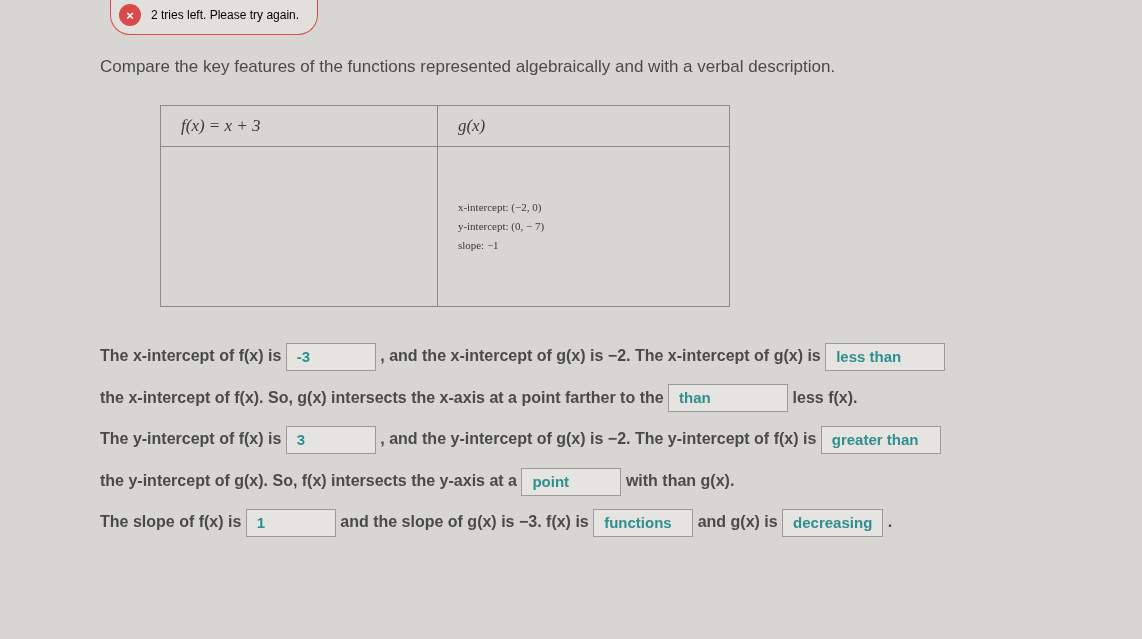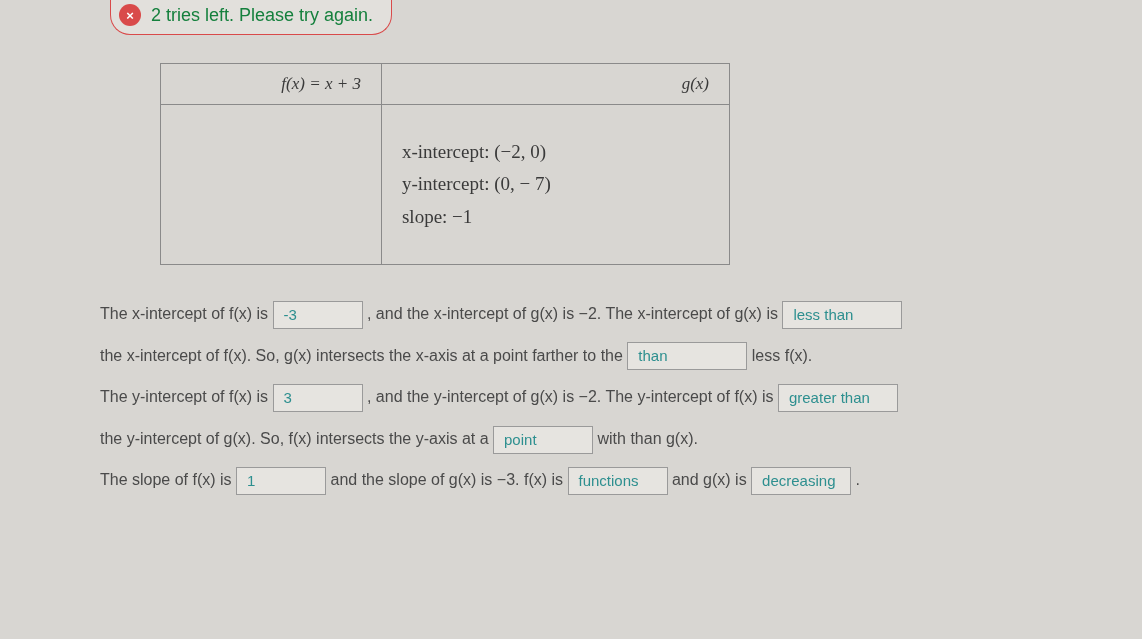--- a/index.html
+++ b/index.html
@@ -33,62 +33,63 @@
     border-radius: 50%;
     display: flex;
     align-items: center;
     justify-content: center;
     color: #fff;
     font-weight: bold;
     font-size: 13px;
     margin-right: 10px;
   }
   .alert-text {
-    color: #15803d;
-    font-size: 18px;
+    color: #000000;
+    font-size: 12px;
   }
   .prompt {
     margin-top: 22px;
     font-size: 17px;
     color: #4a4a4a;
   }
   .tbl-wrap {
     margin: 28px 0 28px 60px;
   }
   table.func {
     border-collapse: collapse;
     width: 570px;
     background: transparent;
   }
   table.func th, table.func td {
     border: 1px solid #8a8a8a;
     padding: 8px 20px;
-    text-align: right;
+    text-align: left;
     font-weight: normal;
     color: #3a3a3a;
   }
   table.func th {
     font-family: 'Times New Roman', serif;
     font-style: italic;
     font-size: 17px;
     padding: 10px 20px;
   }
   table.func td {
     height: 160px;
     vertical-align: middle;
     text-align: left;
     font-family: 'Times New Roman', serif;
-    font-size: 19px;
+    font-size: 11px;
     line-height: 1.7;
   }
   .desc-row .left-cell { }
   .para {
     line-height: 2.6;
     font-size: 16px;
     color: #4a4a4a;
+    font-weight: bold;
   }
   .inp {
     display: inline-block;
     border: 1px solid #9a9a9a;
     background: #e6e4e0;
     padding: 4px 10px;
     min-width: 100px;
     min-height: 24px;
     color: #2d8f8f;
     font-size: 15px;
@@ -101,20 +102,21 @@
 </head>
 <body>
 
 <div class="page">
 
   <div class="alert">
     <div class="alert-icon">×</div>
     <div class="alert-text">2 tries left. Please try again.</div>
   </div>
 
+  <div class="prompt">Compare the key features of the functions represented algebraically and with a verbal description.</div>
 
   <div class="tbl-wrap">
     <table class="func">
       <tbody>
           <tr>
         <th>f(x) = x + 3</th>
         <th>g(x)</th>
       </tr>
       <tr class="desc-row">
         <td class="left-cell"></td>

